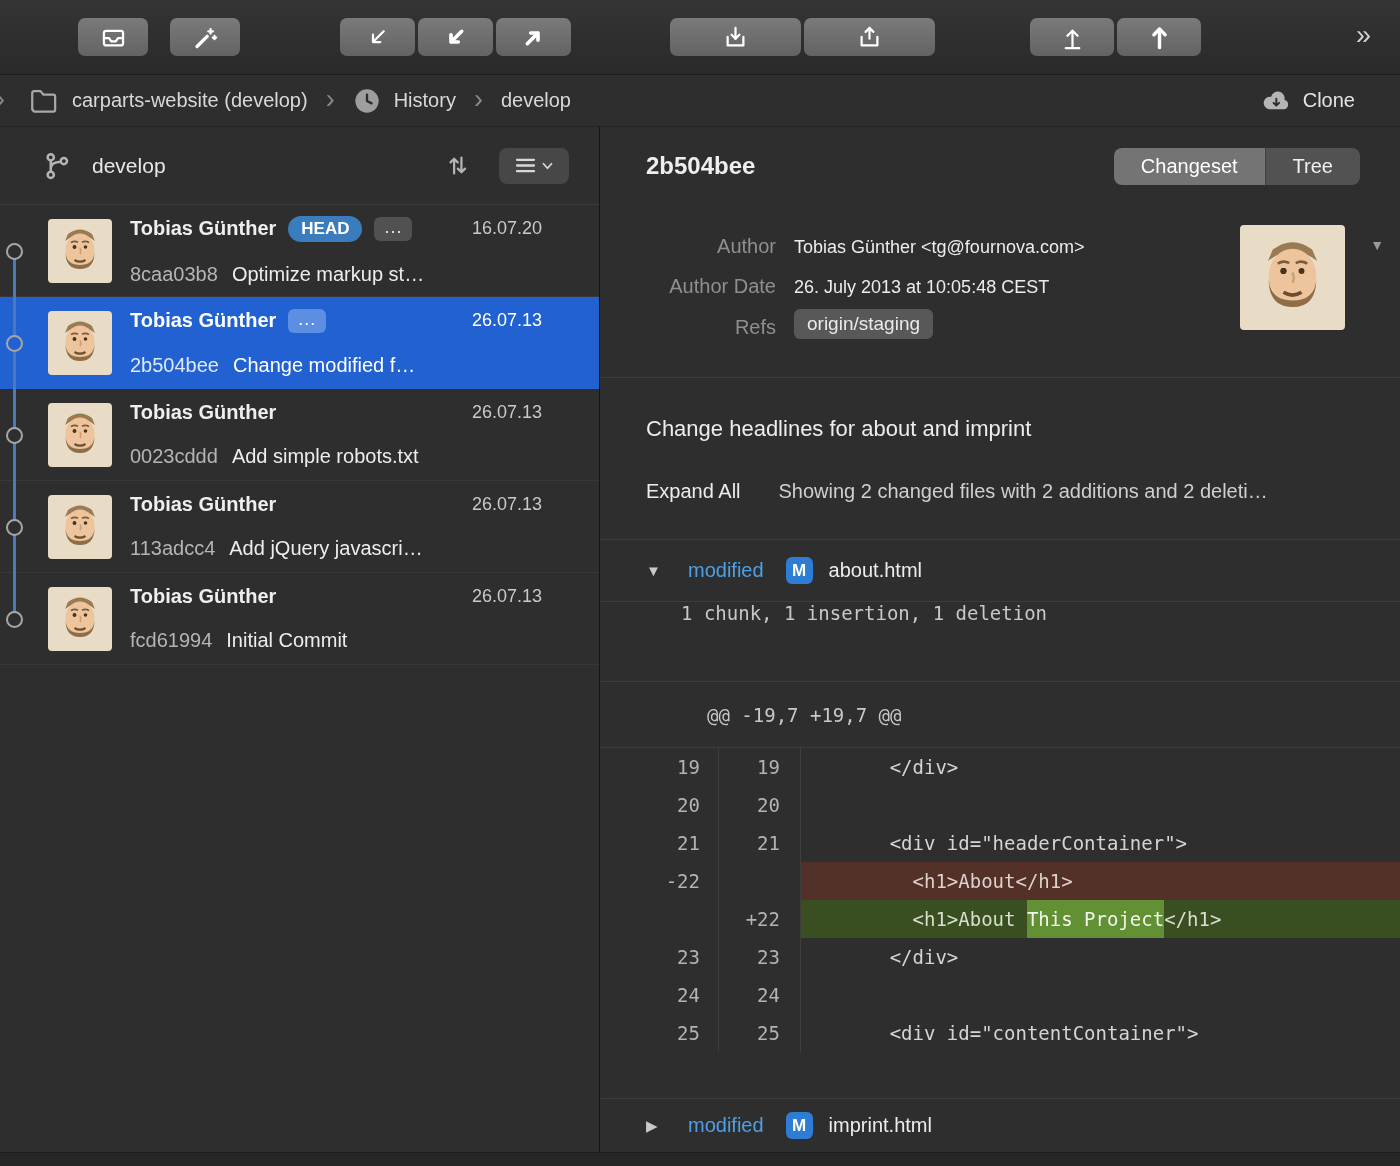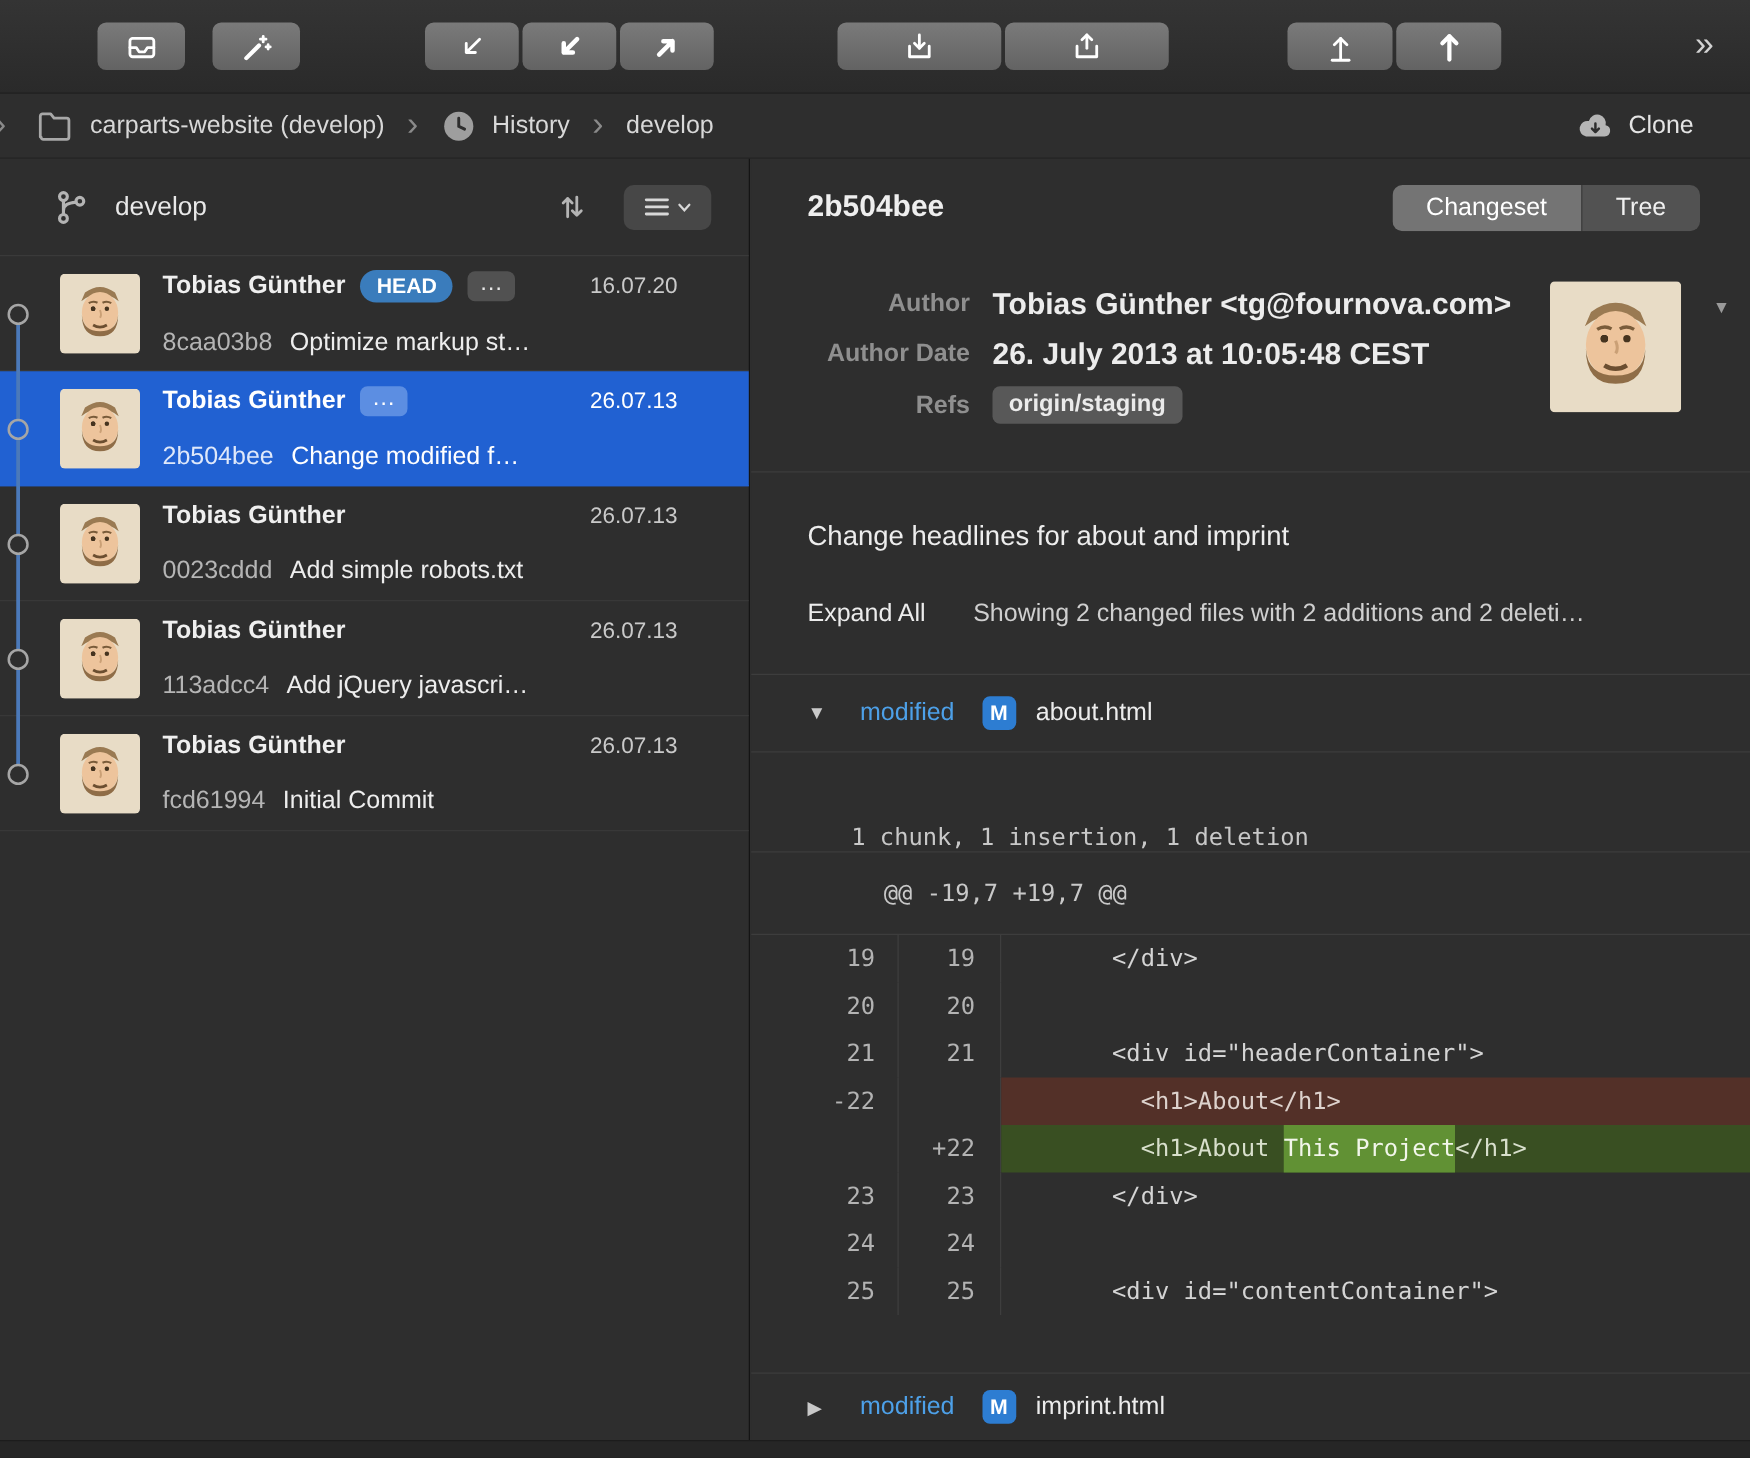--- a/index.html
+++ b/index.html
@@ -53,43 +53,43 @@
   
   .detail { position:absolute; top:127px; left:601px; right:0; bottom:14px; background:#2e2e2e; }
   .dt-header { height:78px; display:flex; align-items:center; padding:0 40px 0 45px; }
   .dt-title { font-size:24px; font-weight:600; color:#eeeeee; }
   .segmented { margin-left:auto; display:flex; border-radius:8px; overflow:hidden; }
   .seg { font-size:20px; padding:7px 27px; color:#f0f0f0; border:none; background:#525252; }
   .seg + .seg { border-left:1px solid #3f3f3f; }
   .seg.active { background:#747474; color:#ffffff; }
 
   .author-block { position:relative; height:173px; border-bottom:1px solid #3d3d3d; padding-top:24px; }
-  .meta-row { display:flex; align-items:center; margin-bottom:11px; min-height:29px;font-weight:bold; }
+  .meta-row { display:flex; align-items:flex-end; margin-bottom:11px; min-height:29px; }
   .meta-label { width:175px; text-align:right; color:#8f8f8f; font-size:20px; flex-shrink:0; }
-  .meta-value { margin-left:18px; font-size:24px; color:#ececec; }
+  .meta-value { margin-left:18px; font-size:18px; color:#ececec; }
   .refs-badge { background:#585858; border-radius:6px; padding:4px 13px; font-size:19px; color:#eaeaea; }
   .big-avatar { position:absolute; top:20px; right:55px; width:105px; height:105px; border-radius:4px; overflow:hidden; }
   .avatar-caret { position:absolute; top:32px; right:16px; color:#9a9a9a; font-size:14px; }
 
   .msg-section { height:162px; border-bottom:1px solid #3d3d3d; padding:38px 45px 0; }
   .commit-message { font-size:22px; font-weight:500; color:#ededed; }
   .summary-row { display:flex; align-items:center; gap:38px; margin-top:38px; font-size:20px; }
   .expand-all { background:none; border:none; color:#ececec; font-size:20px; padding:0; }
   .files-summary { color:#cfcfcf; white-space:nowrap; overflow:hidden; }
 
   .file-row { height:62px; display:flex; align-items:center; padding:0 45px; border-bottom:1px solid #3d3d3d; font-size:20px; }
   .file-row.second { height:54px; border-top:1px solid #3d3d3d; border-bottom:none; margin-top:46px; }
   .disclosure { color:#c9c9c9; font-size:15px; width:22px; background:none; border:none; text-align:left; }
   .file-status { color:#4da0e8; margin-left:20px; }
   .m-badge { width:27px; height:27px; border-radius:6px; background:#2d7dd2; color:#fff; font-weight:700; font-size:17px;
              display:flex; align-items:center; justify-content:center; margin-left:22px; }
   .file-name { margin-left:16px; color:#ececec; }
 
   .mono { font-family:"DejaVu Sans Mono", monospace; }
-  .chunk-row { height:80px; display:flex; align-items:flex-end; padding-left:80px; font-size:19px; color:#c8c8c8;
+  .chunk-row { height:80px; display:flex; align-items:flex-start; padding-left:80px; font-size:19px; color:#c8c8c8;
                border-bottom:1px solid #3d3d3d; }
   .hunk-row { height:66px; display:flex; align-items:center; padding-left:106px; font-size:19px; color:#c8c8c8;
               border-bottom:1px solid #3d3d3d; }
 
   .diff-row { display:grid; grid-template-columns:118px 82px 1fr; height:38px; font-size:19px; }
   .dn { display:flex; align-items:center; justify-content:flex-end; color:#b3b3b3; border-right:1px solid #3e3e3e; }
   .dn.old { padding-right:18px; }
   .dn.new { padding-right:20px; }
   .dcode { display:flex; align-items:center; padding-left:20px; white-space:pre; color:#d4d4d4; }
   .diff-row.del .dcode { background:#533028; color:#ddd2cd; }

